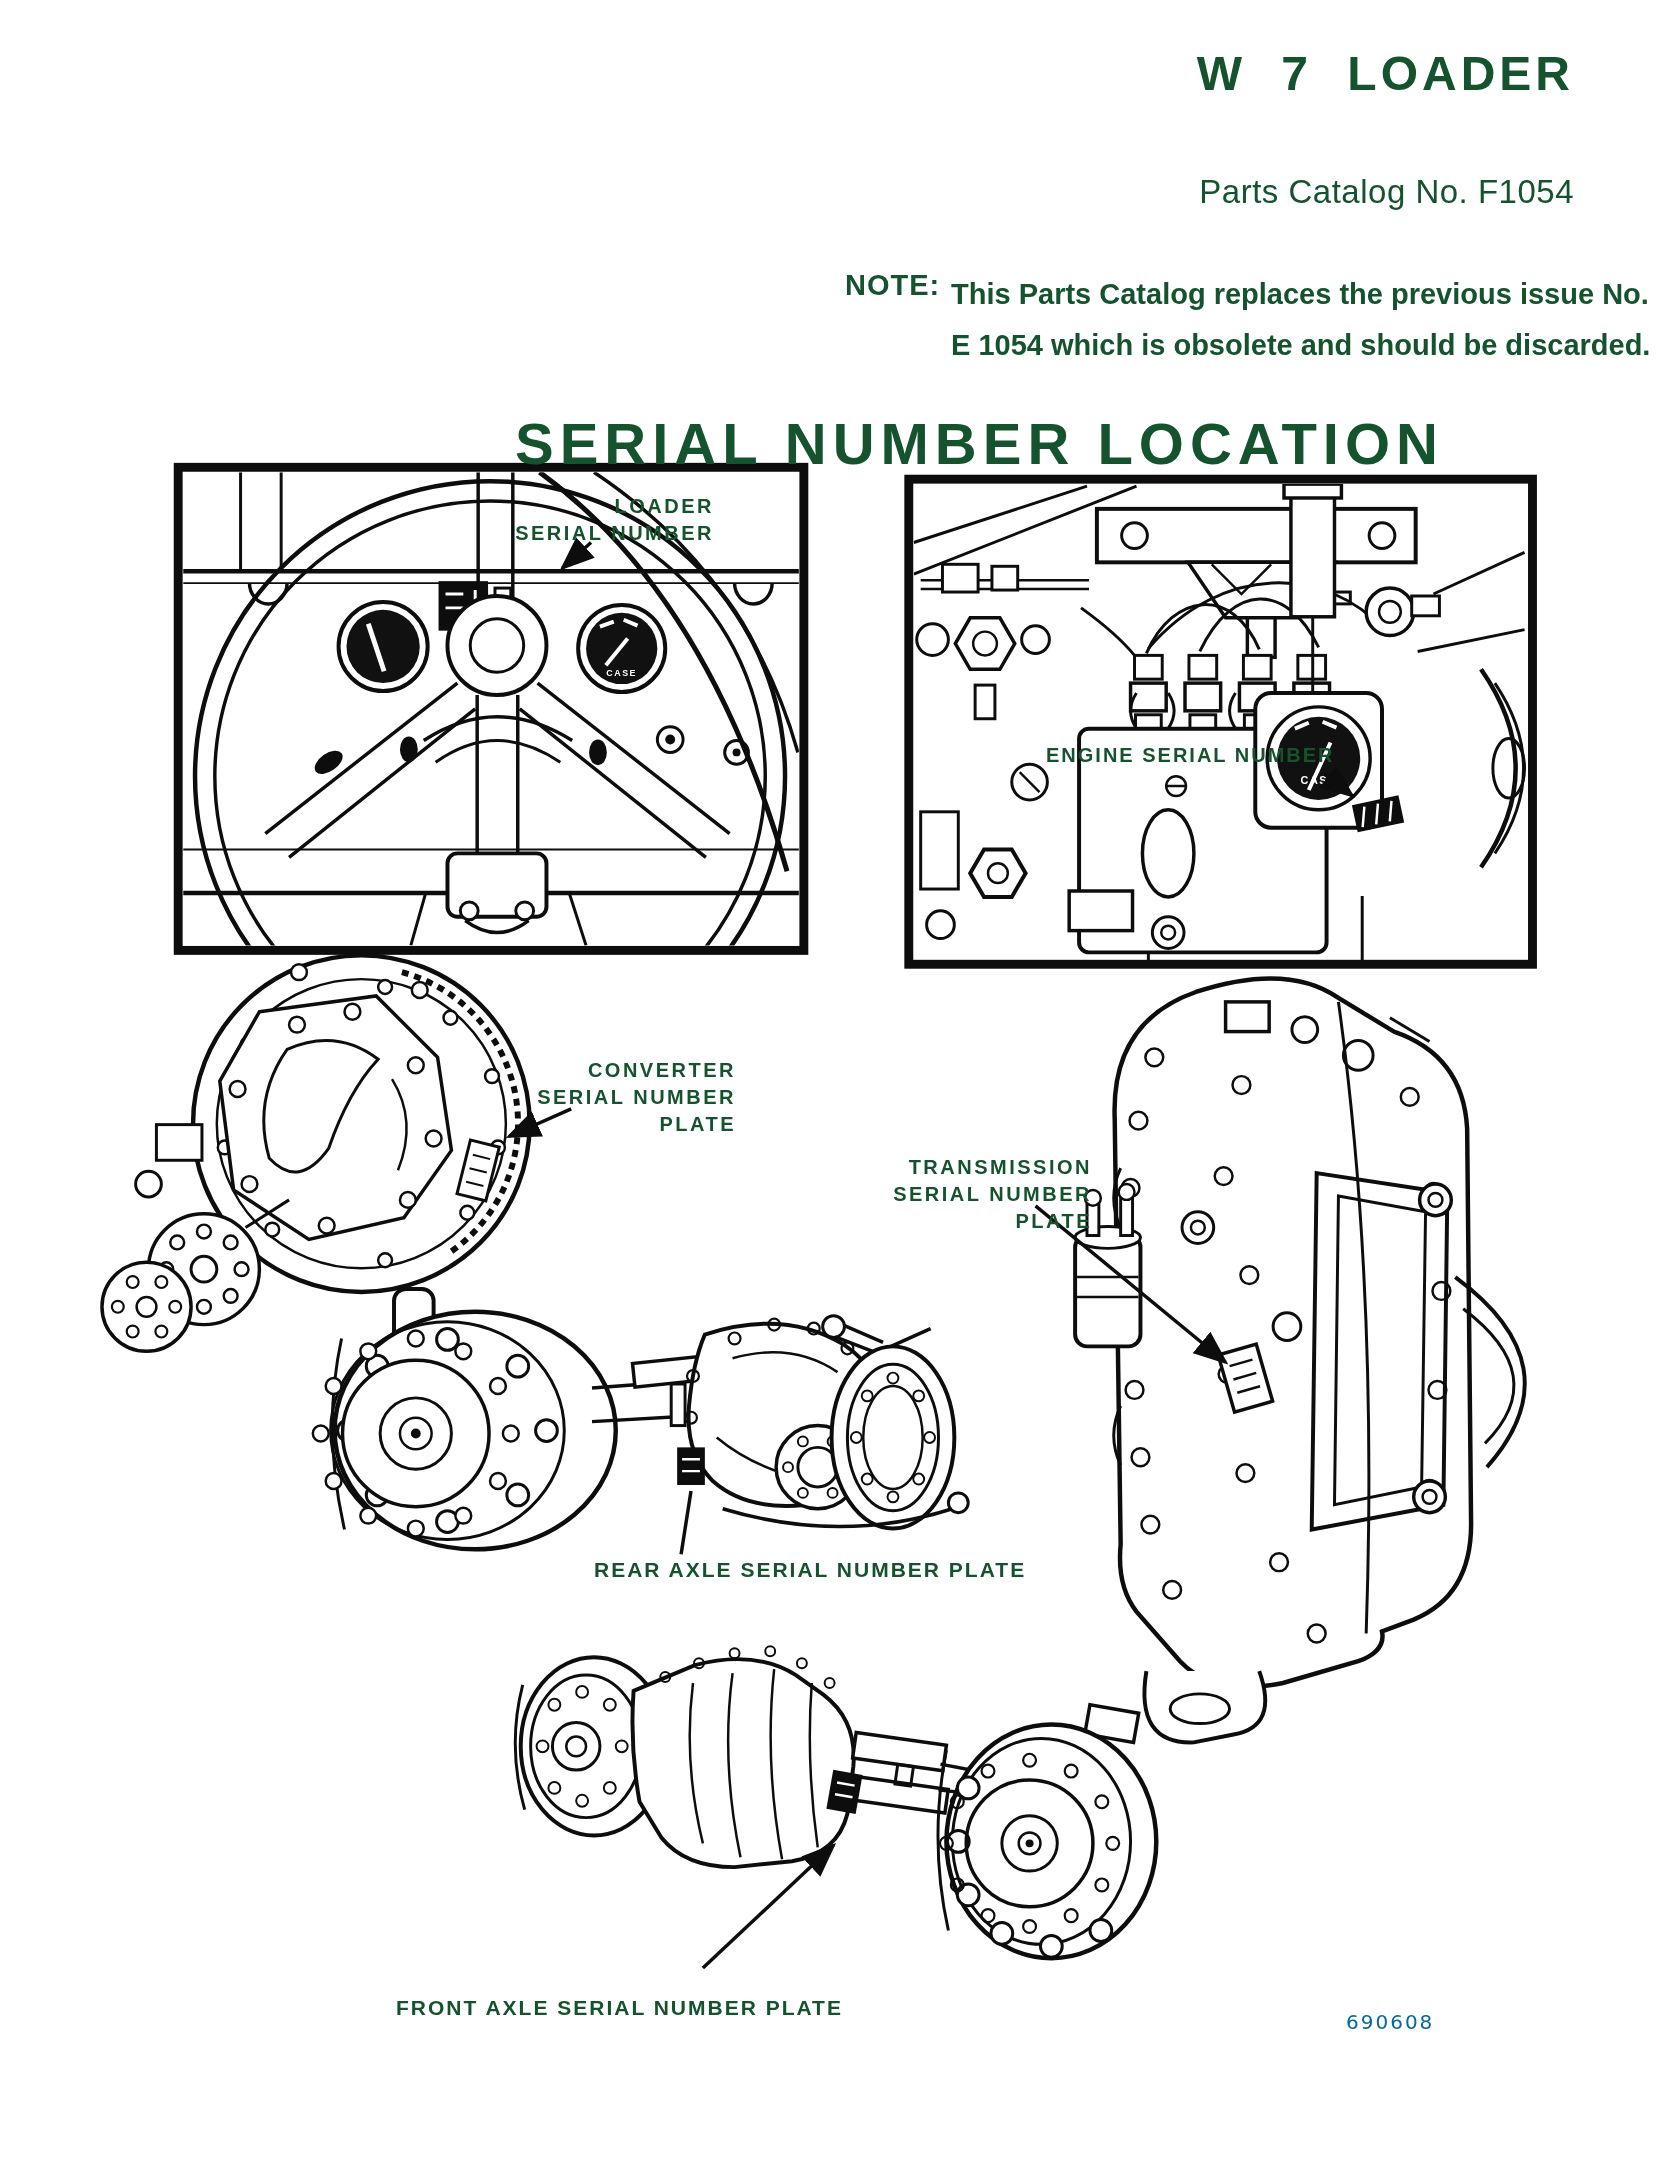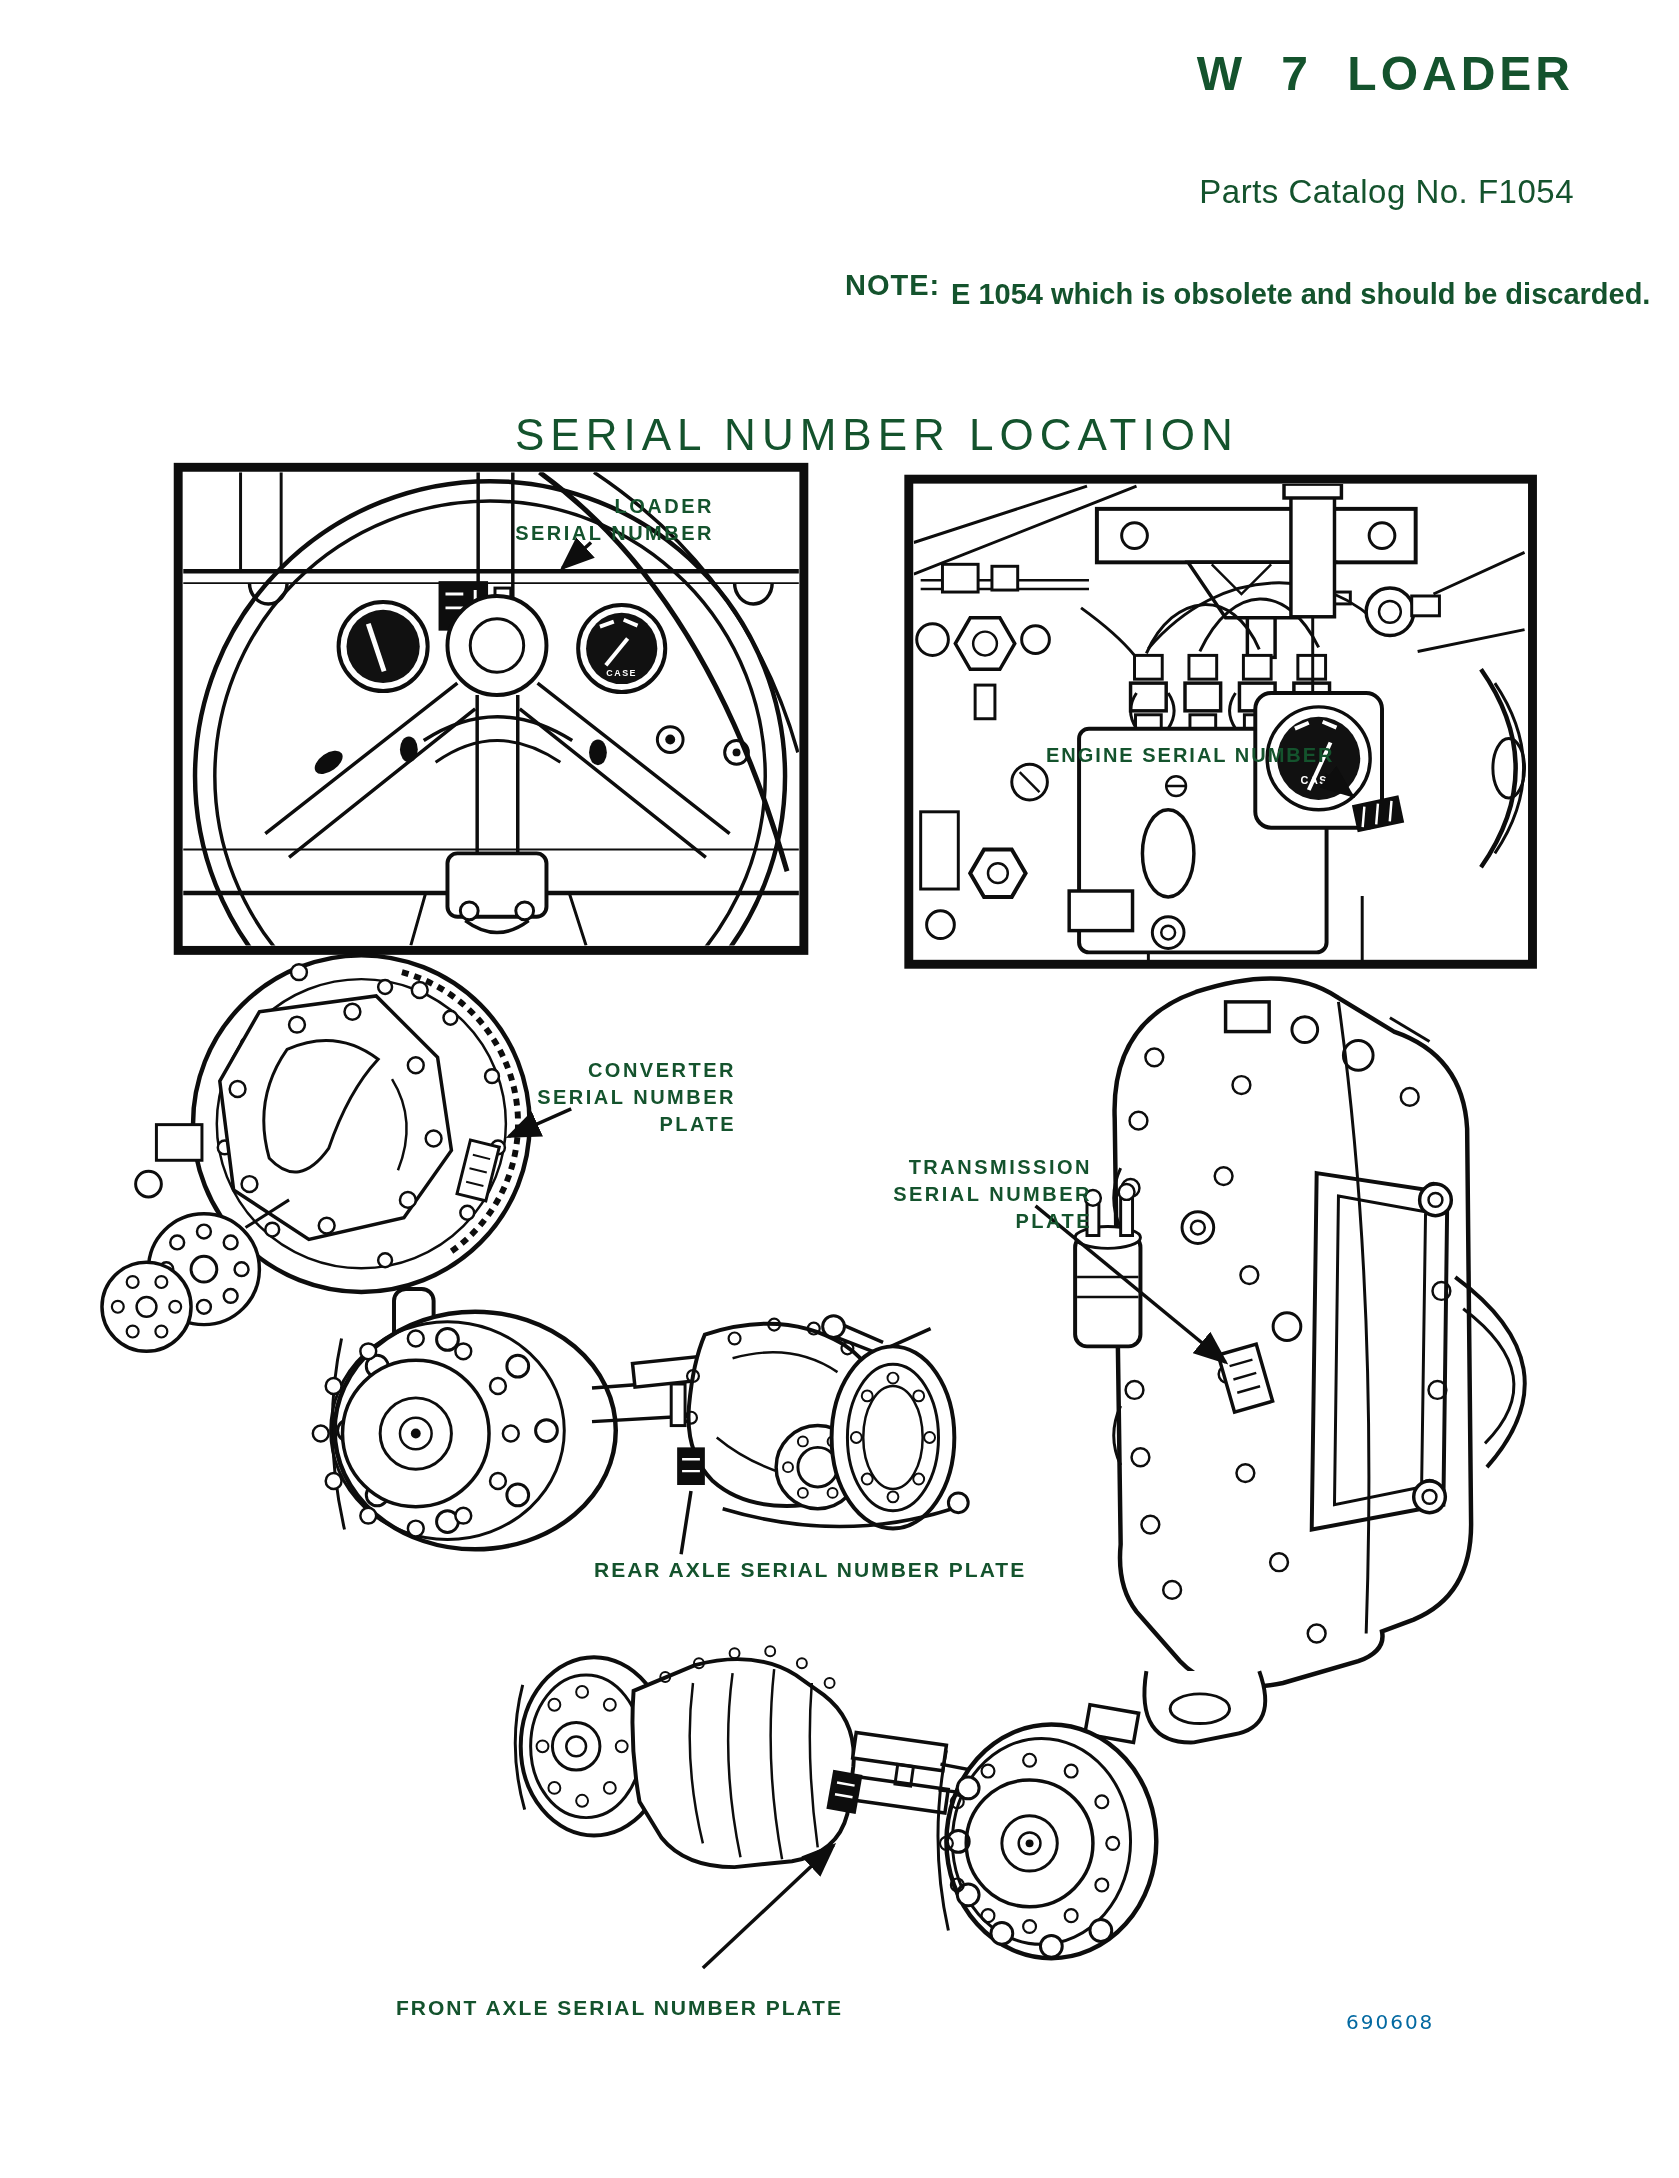--- a/index.html
+++ b/index.html
@@ -4,21 +4,21 @@
 <style>
   html,body{margin:0;padding:0;background:#e8e8e8;}
   #page{position:relative;width:1679px;height:2178px;background:#ffffff;overflow:hidden;
         font-family:"Liberation Sans",sans-serif;color:#0d0d0d;}
   #art{position:absolute;left:0;top:0;}
   .txt{position:absolute;white-space:nowrap;color:#14532d;}
   .title{font-size:48px;font-weight:bold;letter-spacing:4px;word-spacing:18px;}
   .subtitle{font-size:33px;font-weight:normal;letter-spacing:0.5px;margin-top:36px;}
   .note-label{font-size:29px;font-weight:bold;letter-spacing:1px;}
   .note-line{font-size:29px;font-weight:bold;letter-spacing:0px;line-height:51px;white-space:nowrap;}
-  .heading{font-size:44px;font-weight:normal;letter-spacing:6px;text-align:center;}
+  .heading{font-size:58px;font-weight:bold;letter-spacing:6px;text-align:center;}
   .callout{font-weight:bold;font-size:20px;letter-spacing:2.5px;text-align:right;line-height:27px;}
   .callout div{white-space:nowrap;}
   .callout-line{font-weight:bold;font-size:21px;letter-spacing:2px;white-space:nowrap;}
   .docnum{font-size:20px;font-weight:normal;letter-spacing:2px;color:#0369a1;font-family:"DejaVu Sans",sans-serif;}
 </style>
 </head>
 <body>
 
 <div id="page">
 
@@ -488,20 +488,21 @@
     <path d="M710,1988 L842,1864" stroke-width="3.5" marker-end="url(#ah)"></path>
   </g>
 </svg>
 
   <div class="txt title" style="top:46px; right:105px;">W 7 LOADER</div>
 
   <div class="txt subtitle" style="top:137px; right:105px;">Parts Catalog No. F1054</div>
 
   <div class="txt note-label" style="left:845px; top:269px;">NOTE:</div>
   <div class="txt" style="left:951px; top:269px;">
+    <div class="note-line">This Parts Catalog replaces the previous issue No.</div>
     <div class="note-line">E 1054 which is obsolete and should be discarded.</div>
   </div>
 
   <div class="txt heading" style="left:515px; top:410px; width:723px;">SERIAL NUMBER LOCATION</div>
 
   <div class="txt callout" style="left:447px; top:493px; width:267px;">
     <div>LOADER</div>
     <div>SERIAL NUMBER</div>
   </div>
 

